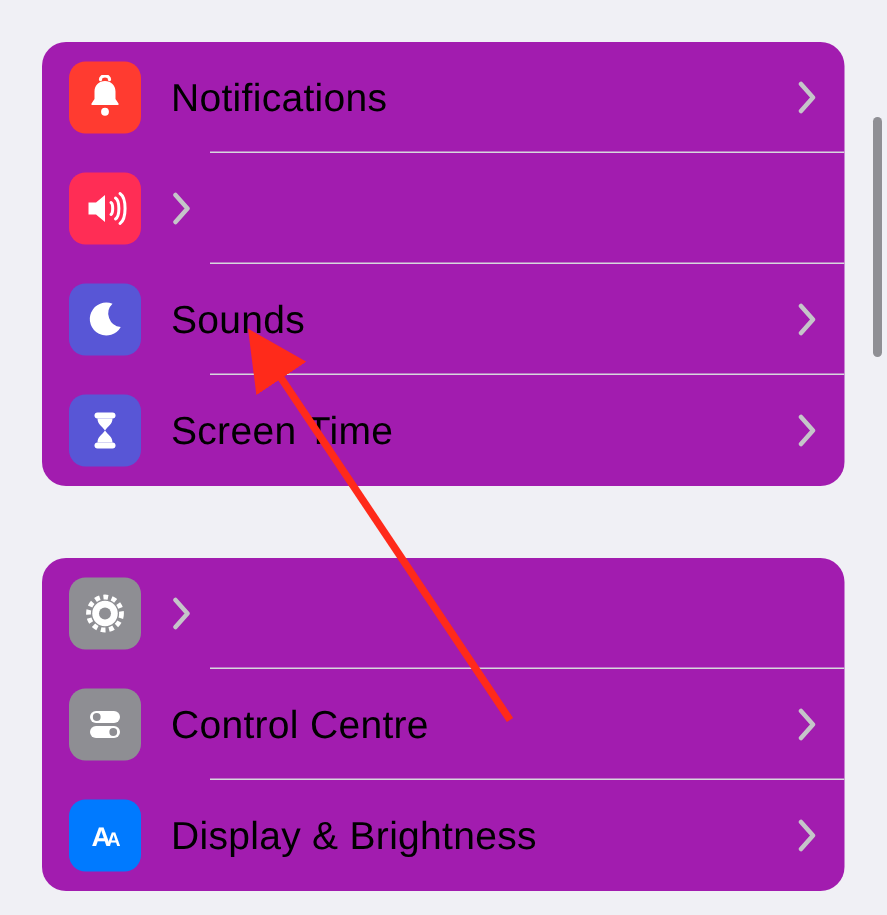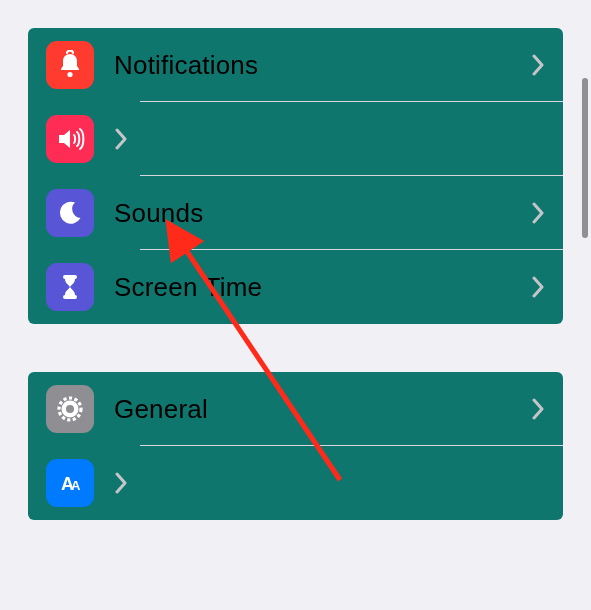--- a/index.html
+++ b/index.html
@@ -7,23 +7,23 @@
     padding: 0;
     width: 591px;
     height: 610px;
     background: #f0f0f5;
     font-family: -apple-system, "Helvetica Neue", Arial, sans-serif;
     color: #000;
     overflow: hidden;
     position: relative;
   }
   .group {
-    background: #0f766e;
+    background: #a21caf;
     margin: 0 28px;
-    border-radius: 6px;
+    border-radius: 16px;
     overflow: hidden;
   }
   .group.first { margin-top: 28px; }
   .group.second { margin-top: 48px; }
   .row {
     display: flex;
     align-items: center;
     height: 74px;
     padding: 0 18px 0 18px;
     position: relative;
@@ -154,37 +154,54 @@
 <div class="group second">
 
   <div class="row">
     <div class="icon-wrap" style="background:#8e8e93">
       <svg width="30" height="30" viewBox="0 0 30 30">
         <circle cx="15" cy="15" r="11" fill="none" stroke="#fff" stroke-width="3.2" stroke-dasharray="3.2 2.4"></circle>
         <circle cx="15" cy="15" r="8.5" fill="#fff"></circle>
         <circle cx="15" cy="15" r="4" fill="#8e8e93"></circle>
       </svg>
     </div>
-    <div class="label">General</div>
-    <div class="chev">
-      <svg width="14" height="22" viewBox="0 0 14 22">
-          <path d="M3 2l8 9-8 9" stroke="#c5c5c9" stroke-width="3" fill="none" stroke-linecap="round" stroke-linejoin="round"></path>
-        </svg>
-    </div>
-    <div class="sep"></div>
-  </div>
-
+    <div class="chev">
+      <svg width="14" height="22" viewBox="0 0 14 22">
+          <path d="M3 2l8 9-8 9" stroke="#c5c5c9" stroke-width="3" fill="none" stroke-linecap="round" stroke-linejoin="round"></path>
+        </svg>
+    </div>
+    <div class="sep"></div>
+  </div>
+
+  <div class="row">
+    <div class="icon-wrap" style="background:#8e8e93">
+      <svg width="30" height="30" viewBox="0 0 30 30">
+        <rect x="5" y="6" width="20" height="8" rx="4" fill="#fff"></rect>
+        <circle cx="9.5" cy="10" r="2.6" fill="#8e8e93"></circle>
+        <rect x="5" y="16" width="20" height="8" rx="4" fill="#fff"></rect>
+        <circle cx="20.5" cy="20" r="2.6" fill="#8e8e93"></circle>
+      </svg>
+    </div>
+    <div class="label">Control Centre</div>
+    <div class="chev">
+      <svg width="14" height="22" viewBox="0 0 14 22">
+          <path d="M3 2l8 9-8 9" stroke="#c5c5c9" stroke-width="3" fill="none" stroke-linecap="round" stroke-linejoin="round"></path>
+        </svg>
+    </div>
+    <div class="sep"></div>
+  </div>
 
   <div class="row">
     <div class="icon-wrap" style="background:#007aff">
       <svg width="30" height="30" viewBox="0 0 30 30">
         <text x="6" y="22" font-family="Helvetica,Arial" font-weight="600" font-size="18" fill="#fff">A</text>
         <text x="16" y="22" font-family="Helvetica,Arial" font-weight="600" font-size="13" fill="#fff">A</text>
       </svg>
     </div>
+    <div class="label">Display &amp; Brightness</div>
     <div class="chev">
       <svg width="14" height="22" viewBox="0 0 14 22">
           <path d="M3 2l8 9-8 9" stroke="#c5c5c9" stroke-width="3" fill="none" stroke-linecap="round" stroke-linejoin="round"></path>
         </svg>
     </div>
   </div>
 
 </div>
 
 <div class="scrollbar"></div>

